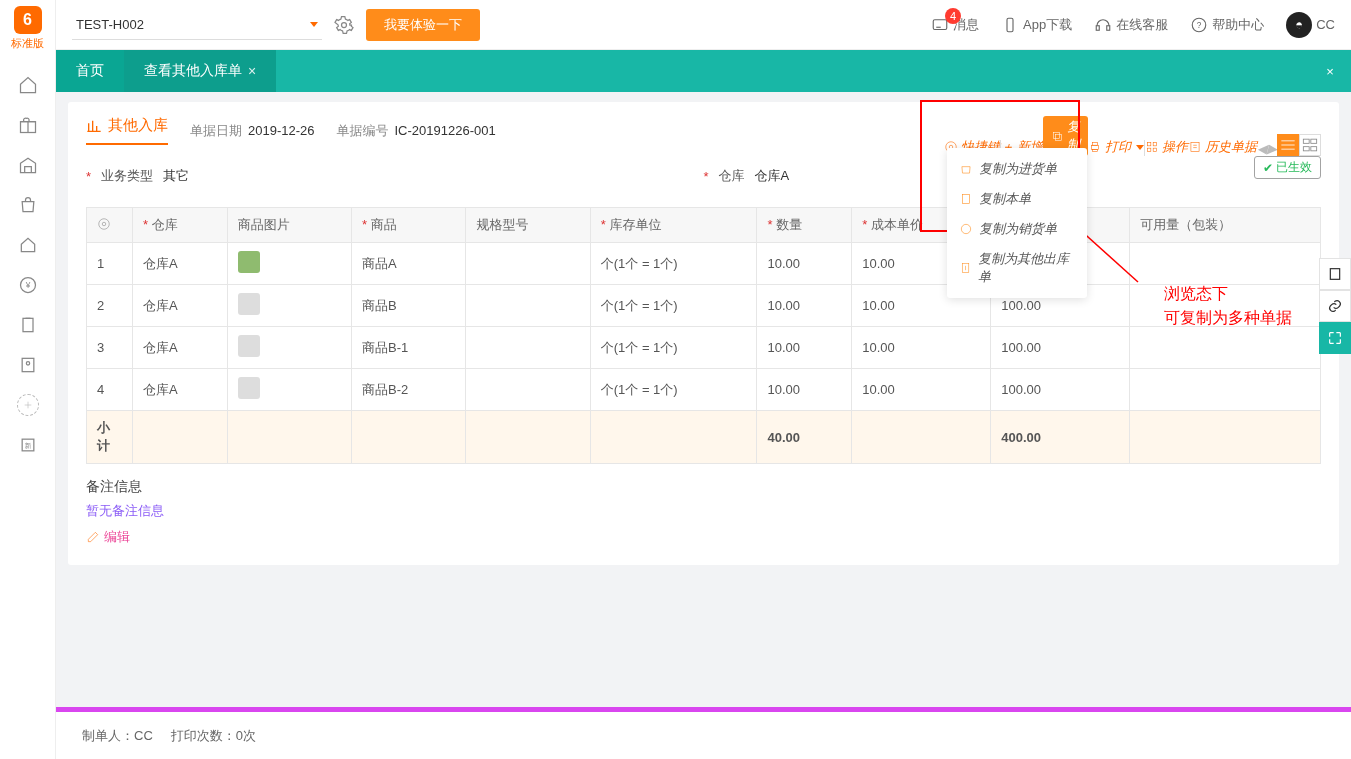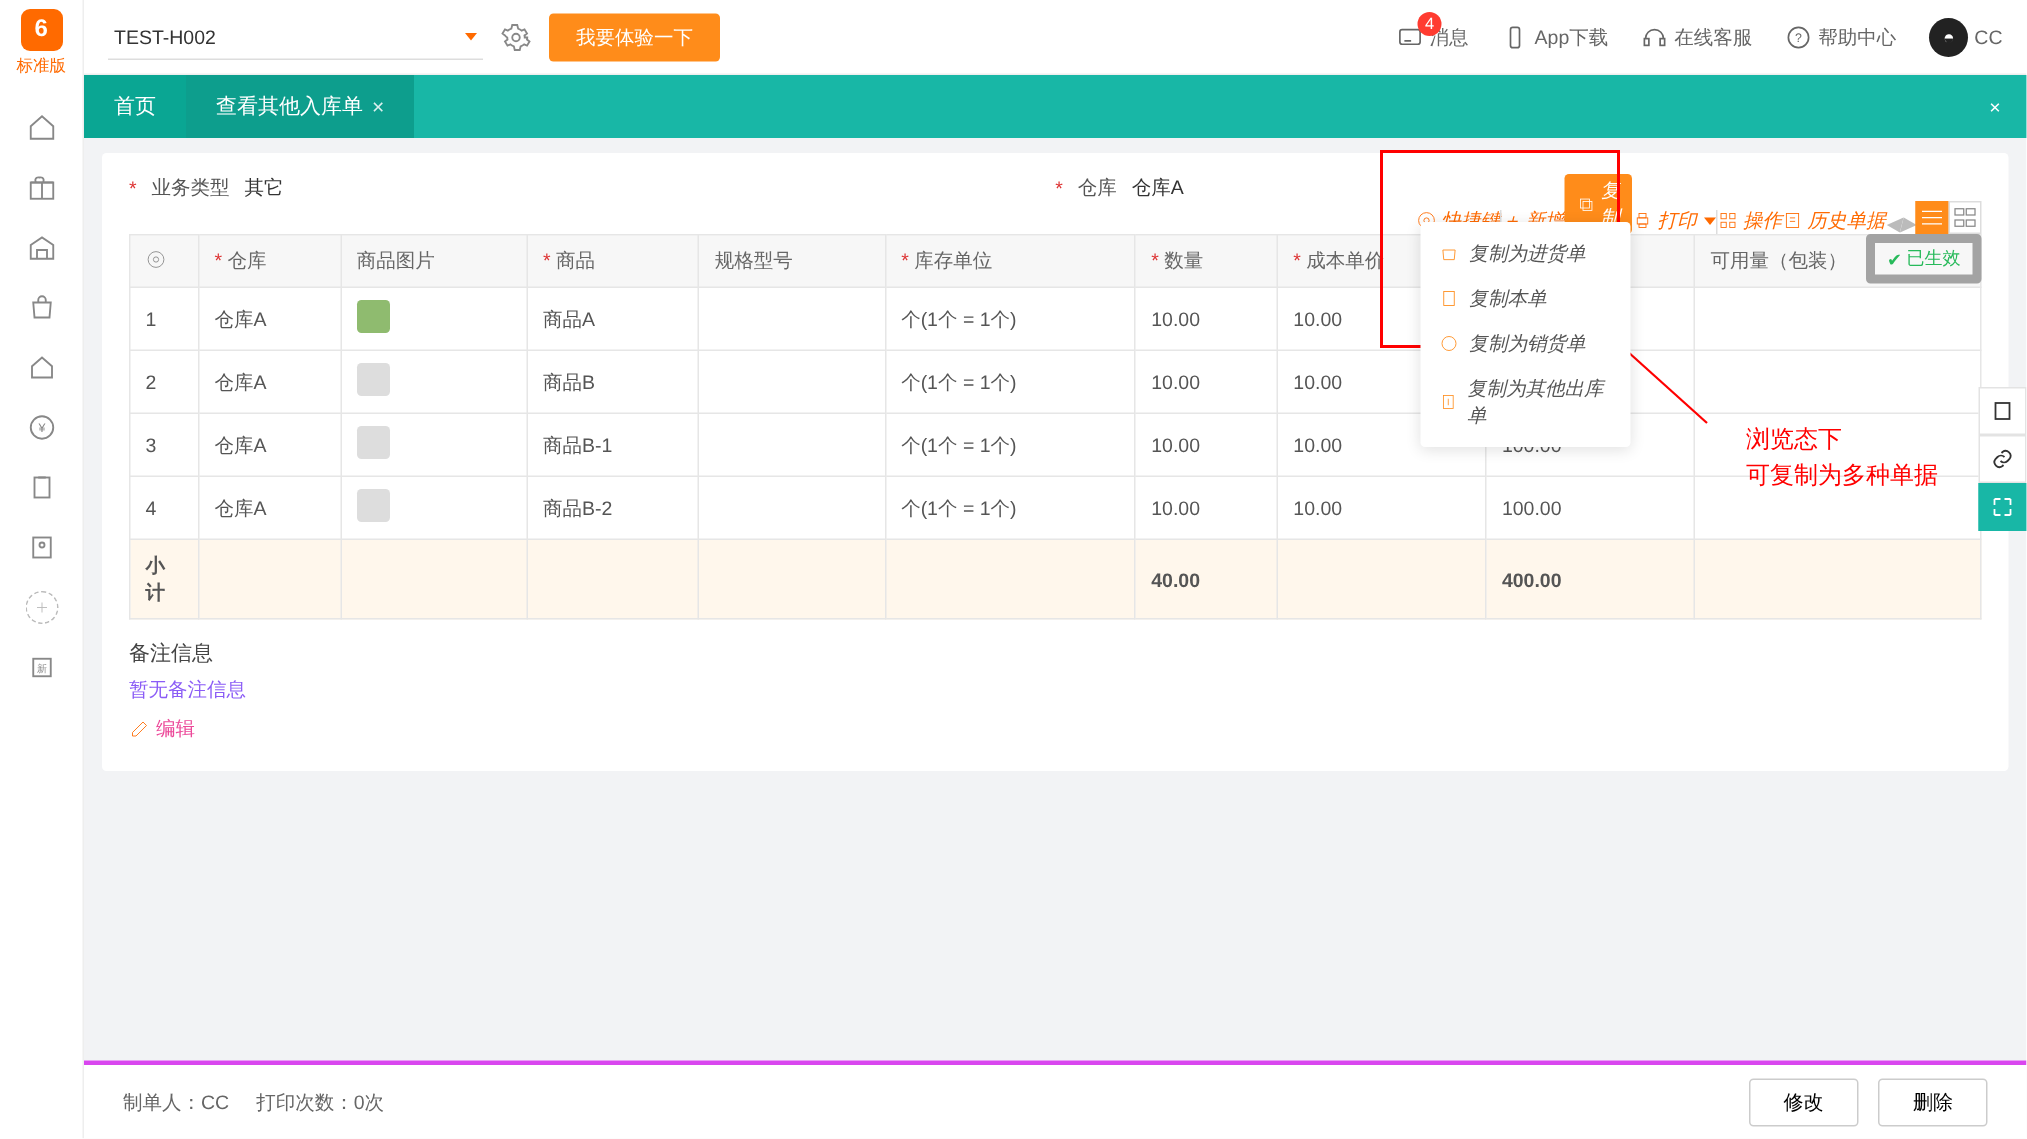--- a/index.html
+++ b/index.html
@@ -46,21 +46,21 @@
   .meta-val { color:#333; margin-left:6px;}
   .toolbar { position:absolute; right:18px; top:14px; display:flex; align-items:flex-end; gap:0; font-size:13px;font-style:italic;}
   .tb-item { display:flex; align-items:center; gap:3px; cursor:pointer; color:#555;}
   .tb-item svg{width:14px;height:14px;}
   .tb-item.hot { color:#ff6a00;}
   .tb-copy { background:#ff8c1a; color:#fff; padding:2px 8px; border-radius:3px; display:flex; align-items:center; gap:3px;}
   .sep { width:1px; height:16px; background:#ddd;}
   .view-toggle { display:flex; gap:0;}
   .vt { width:22px;height:22px;border:1px solid #ddd;display:flex;align-items:center;justify-content:center;cursor:pointer;}
   .vt.active{background:#ff8c1a;border-color:#ff8c1a;color:#fff;}
-  .status-tag { position:absolute; right:18px; top:54px; border:6px solid #a3a3a3; color:#27ba5a; border-radius:3px; padding:2px 8px; font-size:12px; display:flex; align-items:center; gap:3px;}
+  .status-tag { position:absolute; right:18px; top:54px; border:1px solid #a3a3a3; color:#27ba5a; border-radius:3px; padding:2px 8px; font-size:12px; display:flex; align-items:center; gap:3px;}
   .status-tag::before{content:"✔";}
 
   .formrow { display:flex; margin-bottom:22px;}
   .form-half { flex:1; display:flex; align-items:center; gap:10px;}
   .req { color:#d33;}
   .flabel { color:#555;}
 
   table.grid { width:100%; border-collapse:collapse; font-size:13px;}
   table.grid th, table.grid td { border:1px solid #e6e6e6; padding:8px 10px; text-align:left; color:#555; background:#fff;}
   table.grid th { background:#f7f7f7; color:#666; font-weight:normal;}
@@ -68,21 +68,21 @@
   .rowhead { text-align:center; width:46px;}
   tr.subtotal td { background:#fff7ec; font-weight:bold;}
   .pimg { width:22px;height:22px;border-radius:3px;display:inline-block;}
   .pimg.g{background:#8fbb6f;}
   .pimg.w{background:#ddd;}
 
   .remark-title { margin-top:14px; font-size:14px; color:#444;}
   .remark-empty { color:#8b5cf6; margin-top:6px;}
   .edit-link { color:#ec4899; display:inline-flex; align-items:center; gap:4px; margin-top:8px; cursor:pointer;}
 
-  .footer { background:#fff; border-top:3px solid #d946ef; height:52px; display:flex; align-items:center; justify-content:space-between; padding:0 26px; font-size:13px; color:#666; position:absolute; bottom:0; left:56px; right:0;}
+  .footer { background:#fff; border-top:5px solid #d946ef; height:52px; display:flex; align-items:center; justify-content:space-between; padding:0 26px; font-size:13px; color:#666; position:absolute; bottom:0; left:56px; right:0;}
   .footer .btn { border:1px solid #ccc; background:#fff; padding:6px 22px; border-radius:3px; cursor:pointer; margin-left:10px;}
 
   
   .anno-box { position:absolute; top:100px; left:920px; width:160px; height:132px; border:2px solid #ff0000; pointer-events:none;}
   .anno-text { position:absolute; top:282px; left:1120px; color:#ff0000; font-size:16px; line-height:1.5;margin-left:44px;}
   .anno-arrow { position:absolute; top:182px; left:1028px; width:120px; height:110px; pointer-events:none;}
 
   
   .dropdown { position:absolute; top:32px; right:234px; width:140px; background:#fff; box-shadow:0 2px 10px rgba(0,0,0,.12); border-radius:3px; padding:6px 0; z-index:10;}
   .dropdown-item { padding:6px 12px; display:flex; align-items:center; gap:6px; cursor:pointer; color:#555;}
@@ -226,20 +226,34 @@
         </div>
       <div class="tab active">
         <span>查看其他入库单</span>
         <span class="tab-close">×</span>
       </div>
       <div class="tab-close-right">×</div>
     </div>
 
     <div class="page">
       <div class="card">
+        <div class="card-head">
+          <div class="title-tab">
+            <svg viewBox="0 0 24 24">
+                <path d="M4 20V8M10 20V4M16 20v-8M22 20H2"></path>
+              </svg>
+            <span>其他入库</span>
+          </div>
+          <div class="meta">
+            <span>单据日期</span><span class="meta-val">2019-12-26</span>
+          </div>
+          <div class="meta">
+            <span>单据编号</span><span class="meta-val">IC-20191226-001</span>
+          </div>
+        </div>
 
         
         <div class="toolbar">
           <div class="tb-item hot">
             <svg viewBox="0 0 24 24" stroke="#ff6a00" fill="none">
                 <circle cx="12" cy="12" r="9"></circle>
                 <circle cx="12" cy="12" r="3"></circle>
               </svg>
             <span>快捷键</span>
           </div>
@@ -443,24 +457,20 @@
     </div>
 
   </div>
 
   <div class="footer">
     <div>
       <span>制单人：</span><span>CC</span>
       &nbsp;&nbsp;&nbsp;
       <span>打印次数：</span><span>0次</span>
     </div>
-    <div>
-      <button class="btn">修改</button>
-      <button class="btn">删除</button>
-    </div>
   </div>
 
   <div class="floattools">
     <div class="ft">
         <svg viewBox="0 0 24 24">
           <rect x="5" y="4" width="14" height="16"></rect>
         </svg>
       </div>
     <div class="ft">
         <svg viewBox="0 0 24 24">

